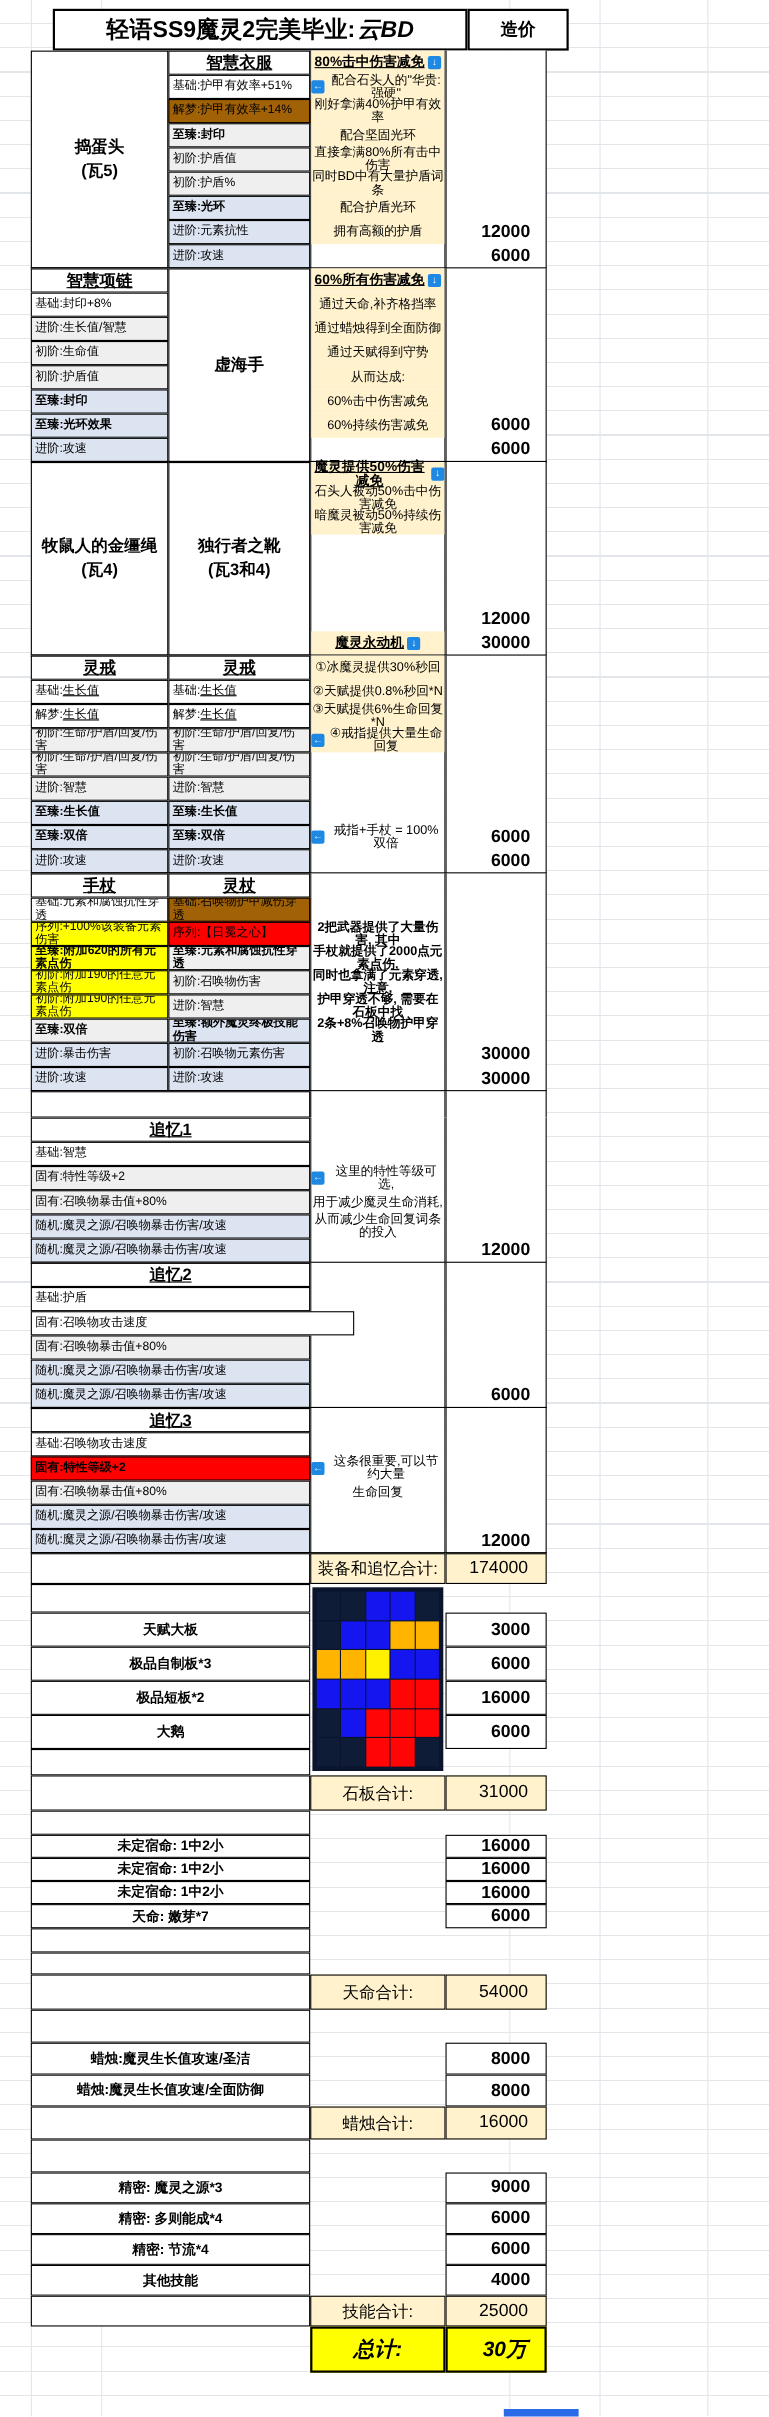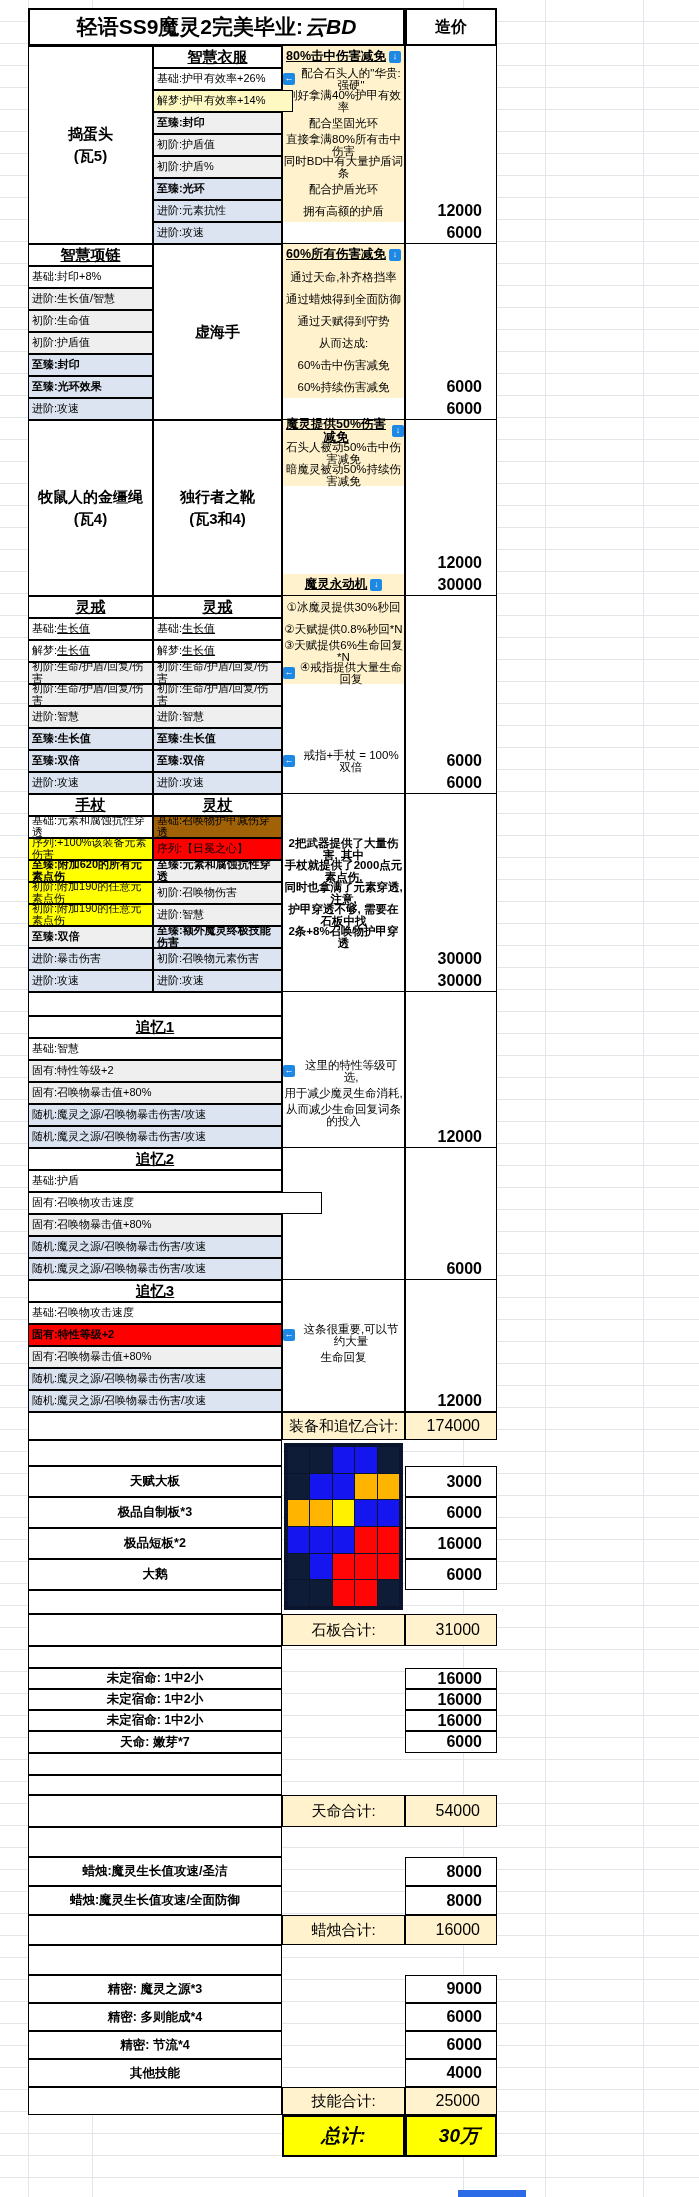--- a/index.html
+++ b/index.html
@@ -6,21 +6,21 @@
   body{
     width:699px;height:2197px;position:relative;overflow:hidden;
     font-family:"Liberation Sans","DejaVu Sans",sans-serif;
     background:repeating-linear-gradient(to bottom,#ffffff 0 21px,#e2e6ea 21px 22px);
   }
   .vgrid{position:absolute;top:0;width:1px;height:2197px;background:#e2e6ea;}
   .sec{position:absolute;left:0;width:699px;}
   .cell{position:absolute;box-sizing:border-box;border:1px solid #000;background:#fff;overflow:hidden;}
   .tcell{position:absolute;box-sizing:border-box;border:2px solid #000;background:#fff;
          display:flex;align-items:center;justify-content:center;top:0;height:100%;}
-  .title-row .tcell{font-size:21px;font-weight:bold;}
+  .title-row .tcell{font-size:21px;font-weight:bold;margin-left:20px;}
   .title-row .accent{font-style:italic;margin-left:2px;}
   .price-hdr span{font-size:16px;font-weight:bold;}
   .attr{display:flex;align-items:center;padding:0 3px;font-size:11px;line-height:1.05;}
   .hdrcell{display:flex;align-items:center;justify-content:center;font-size:15px;font-weight:bold;}
   .hdrcell .u{text-decoration:underline;}
   .mergedcell{display:flex;flex-direction:column;align-items:center;justify-content:center;
               font-size:15px;font-weight:bold;line-height:1.5;}
   .ccol,.dcol{position:absolute;box-sizing:border-box;background:#fff;
               border-left:1.5px solid #000;border-right:1.5px solid #000;top:0;height:100%;}
   .nrow{position:absolute;left:0;width:100%;display:flex;align-items:center;justify-content:center;
@@ -110,23 +110,23 @@
         </div>
       </div>
       <div class="cell mergedcell" style="left: 28px; top: 0px; width: 125px; height: 198px;">
         <span class="txt" style="display: block;">捣蛋头</span>
         <span class="txt" style="display: block;">(瓦5)</span>
       </div>
       <div class="cell hdrcell" style="left: 153px; top: 0px; width: 129px; height: 22px;">
         <span class="txt u">智慧衣服</span>
       </div>
       <div class="cell attr" style="left: 153px; top: 22px; width: 129px; height: 22px; background: rgb(255, 255, 255);">
-        <span class="txt">基础:护甲有效率+26%</span>
-      </div>
-      <div class="cell attr" style="left: 153px; top: 44px; width: 140px; height: 22px; background: #fef9c3;">
+        <span class="txt">基础:护甲有效率+51%</span>
+      </div>
+      <div class="cell attr" style="left: 153px; top: 44px; width: 129px; height: 22px; background: #a16207;">
         <span class="txt">解梦:护甲有效率+14%</span>
       </div>
       <div class="cell attr" style="left: 153px; top: 66px; width: 129px; height: 22px; background: rgb(239, 239, 239); font-weight: bold;">
         <span class="txt">至臻:封印</span>
       </div>
       <div class="cell attr" style="left: 153px; top: 88px; width: 129px; height: 22px; background: rgb(239, 239, 239);">
         <span class="txt">初阶:护盾值</span>
       </div>
       <div class="cell attr" style="left: 153px; top: 110px; width: 129px; height: 22px; background: rgb(239, 239, 239);">
         <span class="txt">初阶:护盾%</span>

